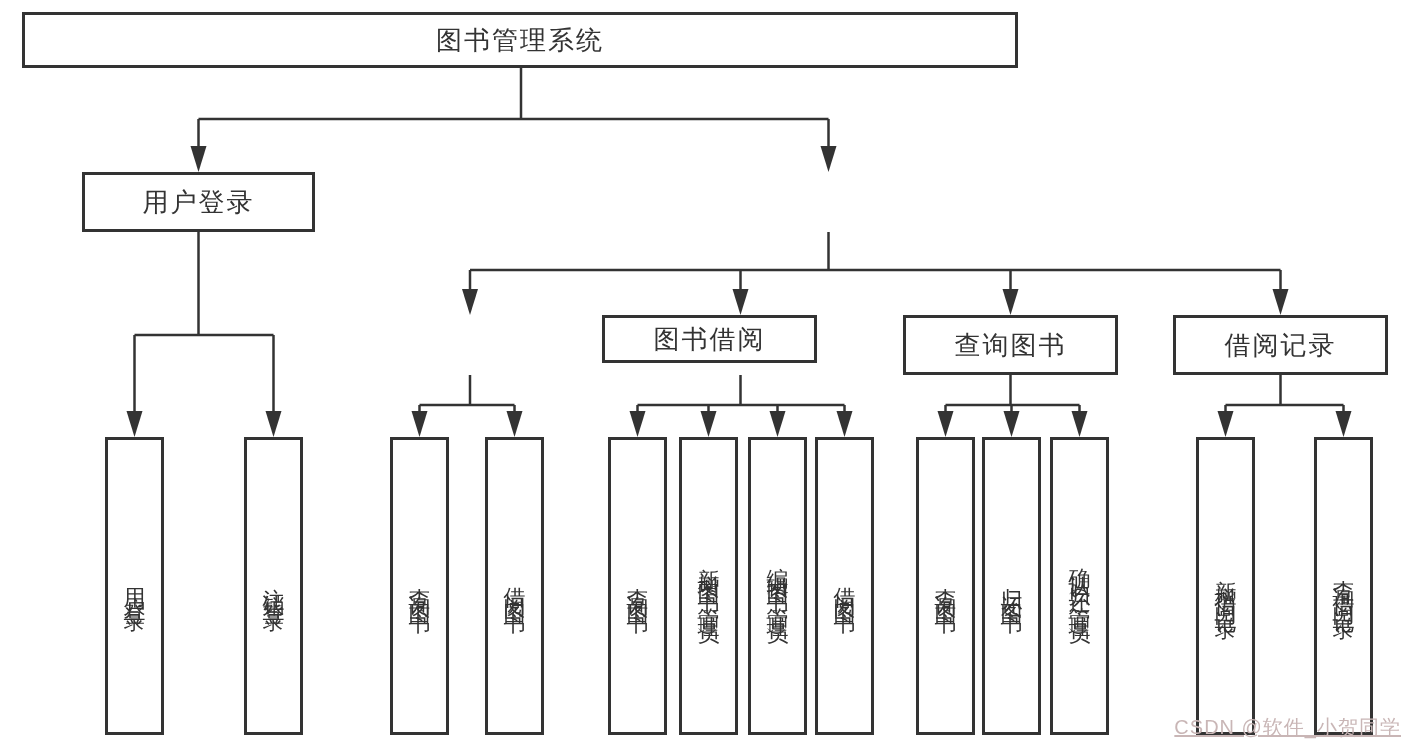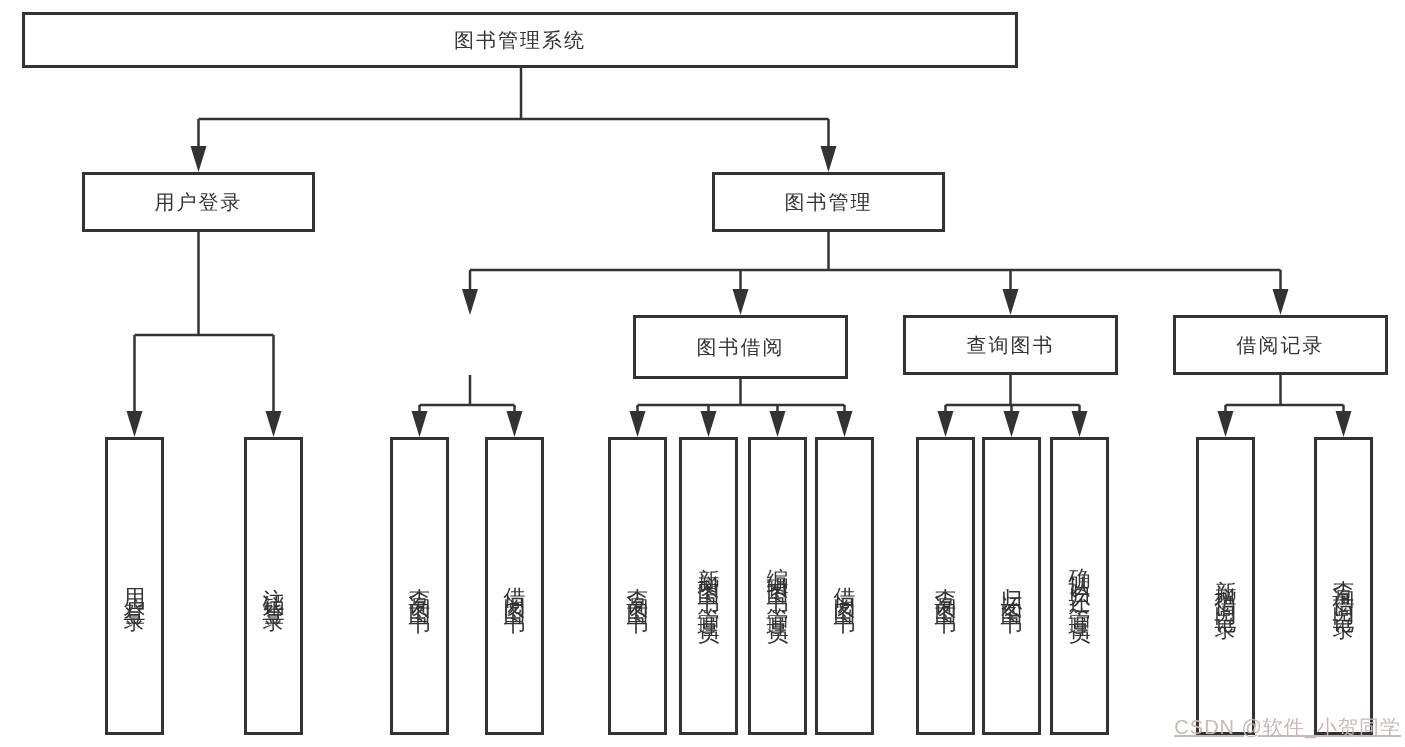--- a/index.html
+++ b/index.html
@@ -26,21 +26,21 @@
     position: absolute;
     box-sizing: border-box;
     border: 3px solid #333333;
     background: #ffffff;
     color: #333333;
     display: flex;
     align-items: center;
     justify-content: center;
   }
   .node.h {
-    font-size: 20px;
+    font-size: 26px;
     letter-spacing: 2px;
     white-space: nowrap;
   }
   .node.v {
     font-size: 22px;
     letter-spacing: 8px;
     writing-mode: vertical-rl;
     text-orientation: mixed;
     line-height: 1;
   }
@@ -126,23 +126,22 @@
       <path d="M1011.5 437 l-8 -26 h16 z"></path>
       <path d="M1079.5 437 l-8 -26 h16 z"></path>
       <path d="M1225.5 437 l-8 -26 h16 z"></path>
       <path d="M1343.5 437 l-8 -26 h16 z"></path>
     </g>
   </svg>
 
   <div class="node h" style="left:22px;top:12px;width:996px;height:56px">图书管理系统</div>
 
   <div class="node h" style="left:82px;top:172px;width:233px;height:60px">用户登录</div>
-  <div class="node h" style="left:712px;top:172px;width:233px;height:60px">图书管理</div>
 
-  <div class="node h" style="left:633px;top:315px;width:215px;height:64px">图书借阅</div>
+  <div class="node h" style="left:602px;top:315px;width:215px;height:48px">图书借阅</div>
   <div class="node h" style="left:903px;top:315px;width:215px;height:60px">查询图书</div>
   <div class="node h" style="left:1173px;top:315px;width:215px;height:60px">借阅记录</div>
 
   <div class="node v" style="left:105px;top:437px;width:59px;height:298px">用户登录</div>
   <div class="node v" style="left:244px;top:437px;width:59px;height:298px">注销登录</div>
 
   <div class="node v" style="left:390px;top:437px;width:59px;height:298px">查询图书</div>
   <div class="node v" style="left:485px;top:437px;width:59px;height:298px">借阅图书</div>
 
   <div class="node v" style="left:608px;top:437px;width:59px;height:298px">查询图书</div>

